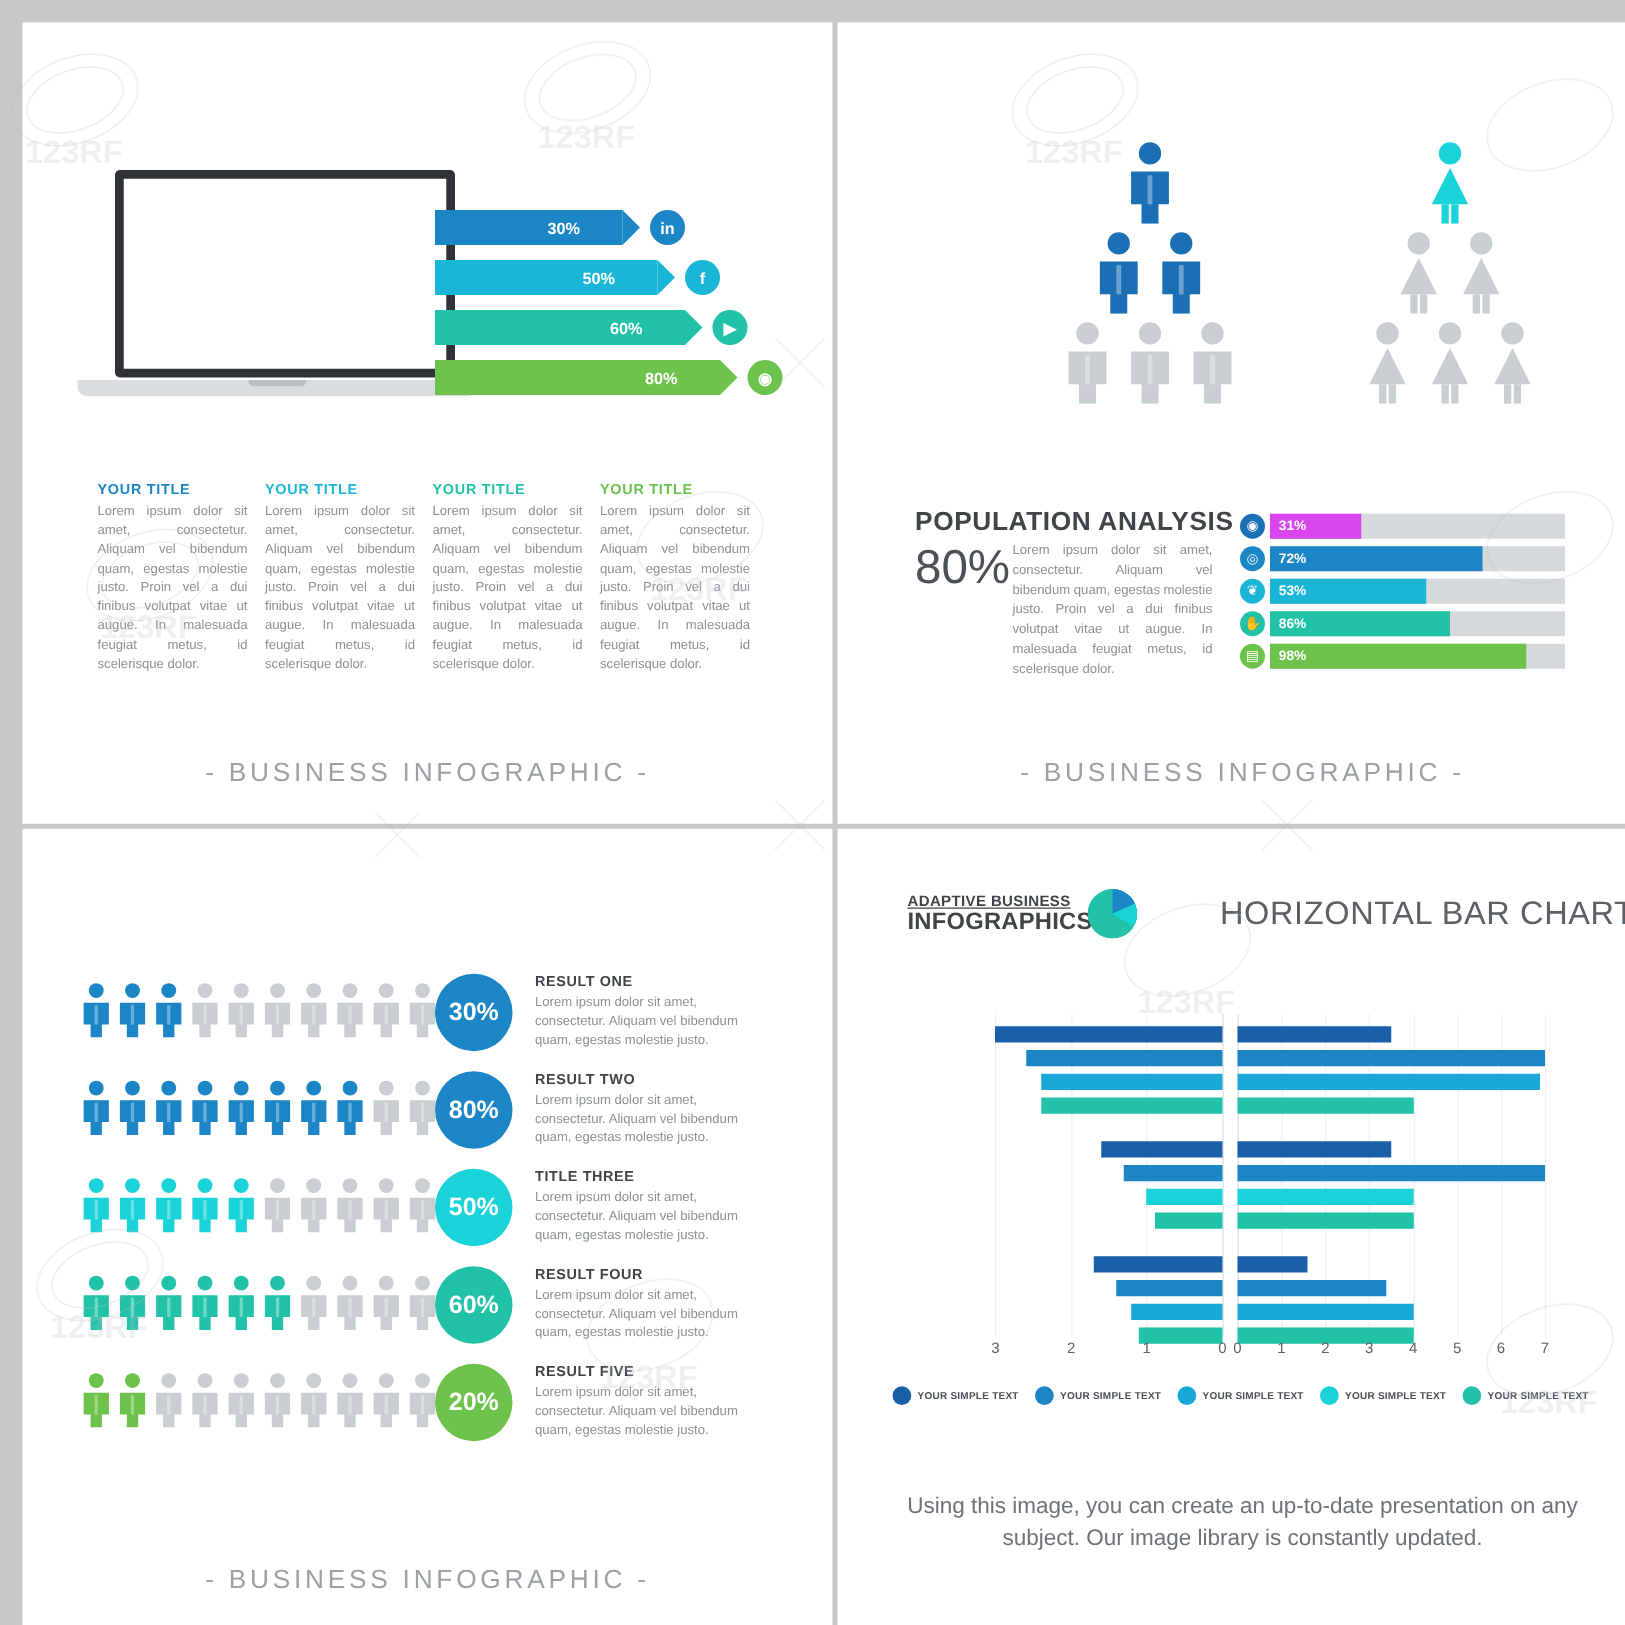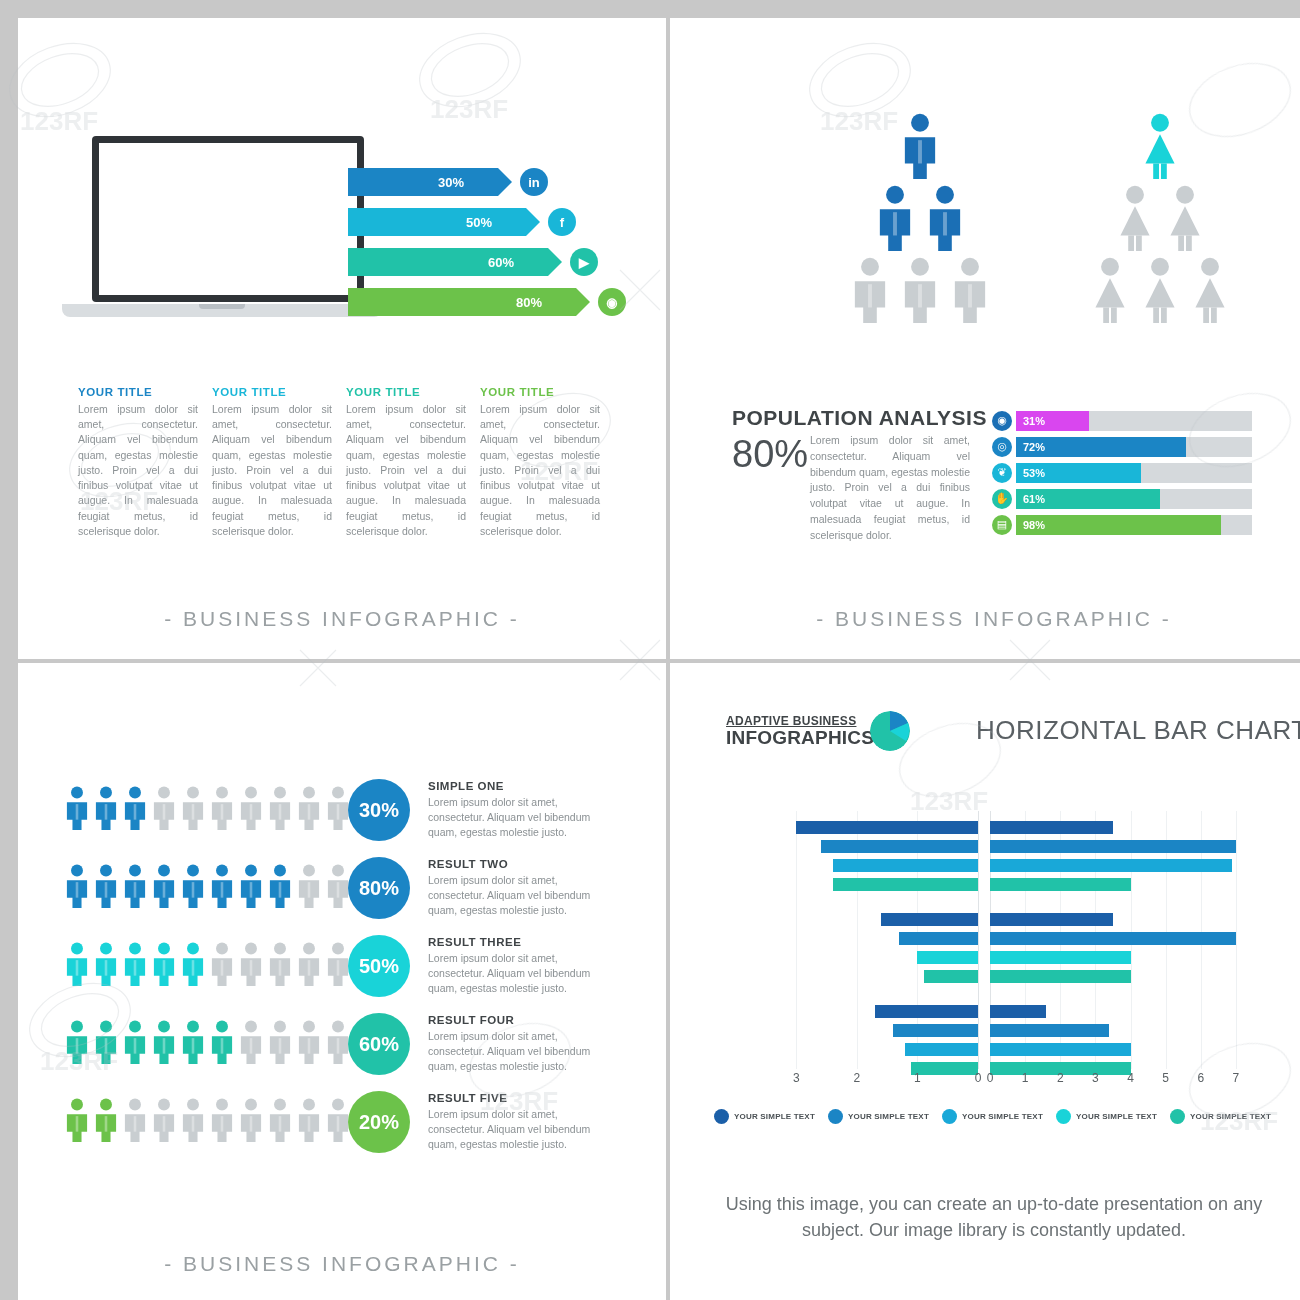--- a/index.html
+++ b/index.html
@@ -282,21 +282,21 @@
         </div>
         <div class="pbrow">
           <span class="picon" style="background:#19b6d8">❦</span>
           <span class="ptrack">
             <span class="pfill" style="width:53%;background:#19b6d8">53%</span>
           </span>
         </div>
         <div class="pbrow">
           <span class="picon" style="background:#21c2a8">✋</span>
           <span class="ptrack">
-            <span class="pfill" style="width:61%;background:#21c2a8">61%</span>
+            <span class="pfill" style="width:61%;background:#21c2a8">86%</span>
           </span>
         </div>
         <div class="pbrow">
           <span class="picon" style="background:#6cc24a">▤</span>
           <span class="ptrack">
             <span class="pfill" style="width:87%;background:#6cc24a">98%</span>
           </span>
         </div>
       </div>
 
@@ -353,21 +353,21 @@
                 <rect x="9" y="14" width="2" height="12" fill="#fff" opacity=".35"></rect>
               </svg></span>
             <span><svg width="26" height="44" viewBox="0 0 20 34">
                 <circle cx="10" cy="5" r="4.6" fill="#c9ced1"></circle>
                 <path d="M2.2 12.5h15.6v13.5h-4.3v8h-7V26H2.2z" fill="#c9ced1"></path>
                 <rect x="9" y="14" width="2" height="12" fill="#fff" opacity=".35"></rect>
               </svg></span>
           </span>
           <span class="circle-pct" style="background:#1b85c5">30%</span>
           <span class="res-txt">
-            <h4>SIMPLE ONE</h4>
+            <h4>RESULT ONE</h4>
             <p>Lorem ipsum dolor sit amet, consectetur. Aliquam vel bibendum quam, egestas molestie justo.</p>
           </span>
         </div>
         <div class="res-row" style="top: 194px;">
           <span class="icon-strip">
             <span><svg width="26" height="44" viewBox="0 0 20 34">
                 <circle cx="10" cy="5" r="4.6" fill="#1b85c5"></circle>
                 <path d="M2.2 12.5h15.6v13.5h-4.3v8h-7V26H2.2z" fill="#1b85c5"></path>
                 <rect x="9" y="14" width="2" height="12" fill="#fff" opacity=".35"></rect>
               </svg></span>
@@ -471,21 +471,21 @@
                 <rect x="9" y="14" width="2" height="12" fill="#fff" opacity=".35"></rect>
               </svg></span>
             <span><svg width="26" height="44" viewBox="0 0 20 34">
                 <circle cx="10" cy="5" r="4.6" fill="#c9ced1"></circle>
                 <path d="M2.2 12.5h15.6v13.5h-4.3v8h-7V26H2.2z" fill="#c9ced1"></path>
                 <rect x="9" y="14" width="2" height="12" fill="#fff" opacity=".35"></rect>
               </svg></span>
           </span>
           <span class="circle-pct" style="background:#19d3d8">50%</span>
           <span class="res-txt">
-            <h4>RESULT THREE</h4>
+            <h4>TITLE THREE</h4>
             <p>Lorem ipsum dolor sit amet, consectetur. Aliquam vel bibendum quam, egestas molestie justo.</p>
           </span>
         </div>
         <div class="res-row" style="top: 350px;">
           <span class="icon-strip">
             <span><svg width="26" height="44" viewBox="0 0 20 34">
                 <circle cx="10" cy="5" r="4.6" fill="#21c2a8"></circle>
                 <path d="M2.2 12.5h15.6v13.5h-4.3v8h-7V26H2.2z" fill="#21c2a8"></path>
                 <rect x="9" y="14" width="2" height="12" fill="#fff" opacity=".35"></rect>
               </svg></span>

